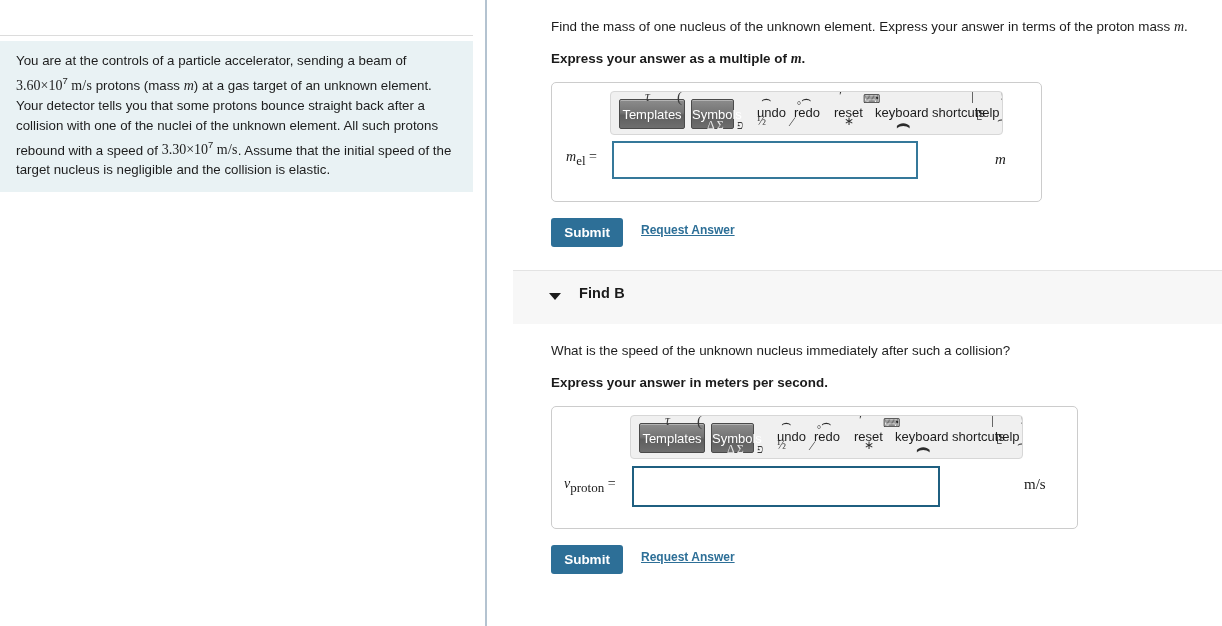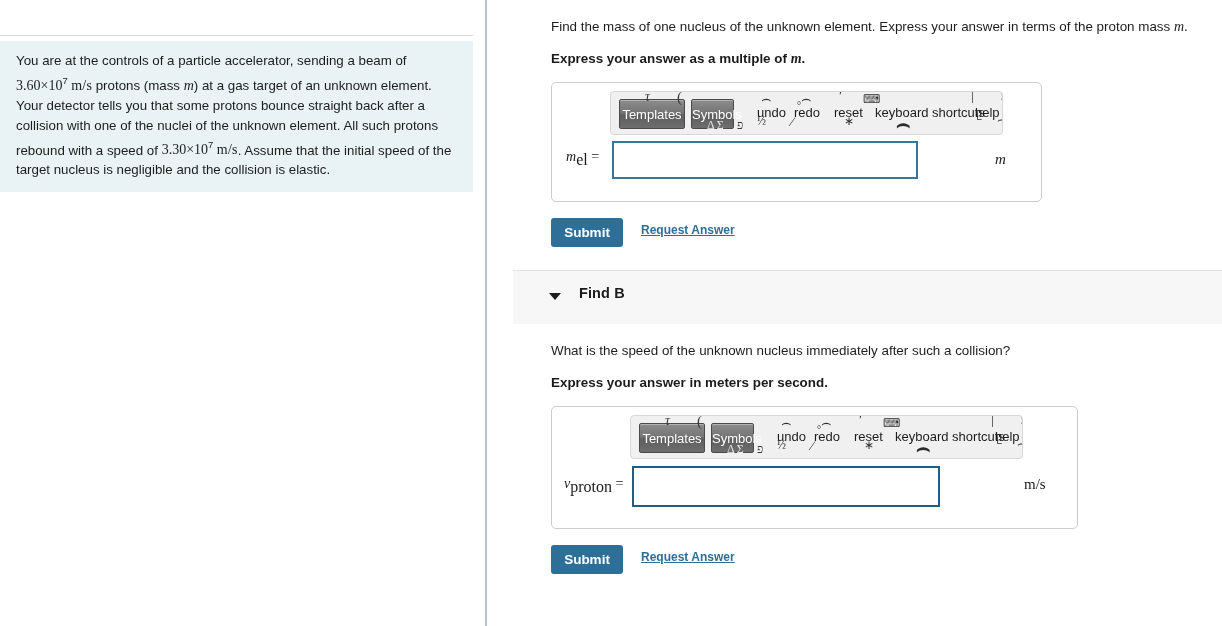--- a/index.html
+++ b/index.html
@@ -200,21 +200,21 @@
 
   .ans-label {
     position: absolute;
     font-family: "Liberation Serif", serif;
     font-size: 14px;
     color: #1a1a1a;
     white-space: nowrap;
   }
   .answer-box.a .ans-label { left: 14px; top: 66px; }
   .answer-box.b .ans-label { left: 12px; top: 69px; }
-  .ans-label .sub { font-size: 16px; vertical-align: sub; font-style: normal; text-align: center; }
+  .ans-label .sub { font-size: 13px; vertical-align: sub; font-style: normal; text-align: center; }
   .ans-label .var { font-style: italic; }
 
   .ans-input {
     position: absolute;
     box-sizing: border-box;
     background: #ffffff;
     font-family: "Liberation Serif", serif;
     font-size: 14px;
     padding: 4px 6px;
     outline: none;

